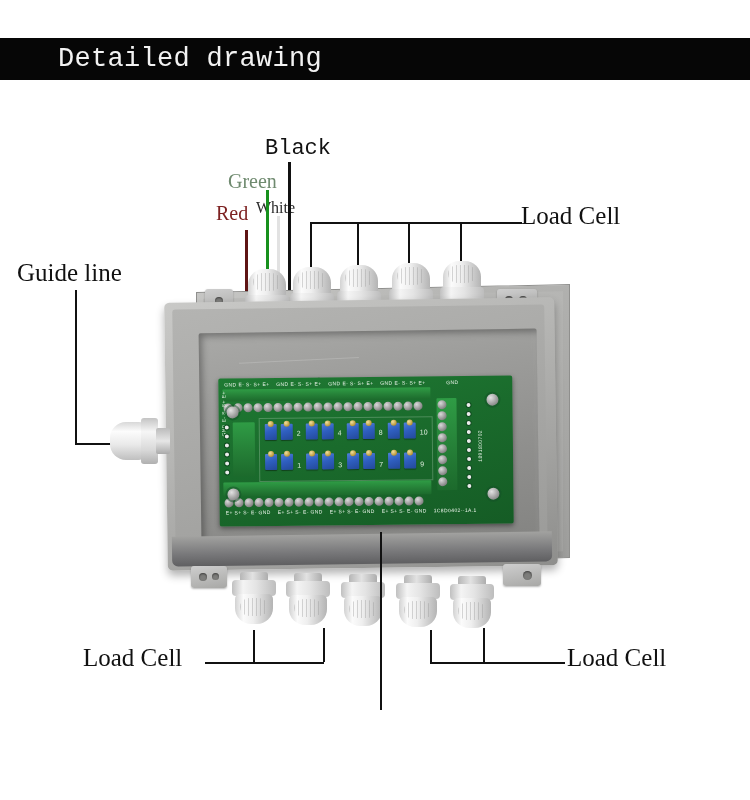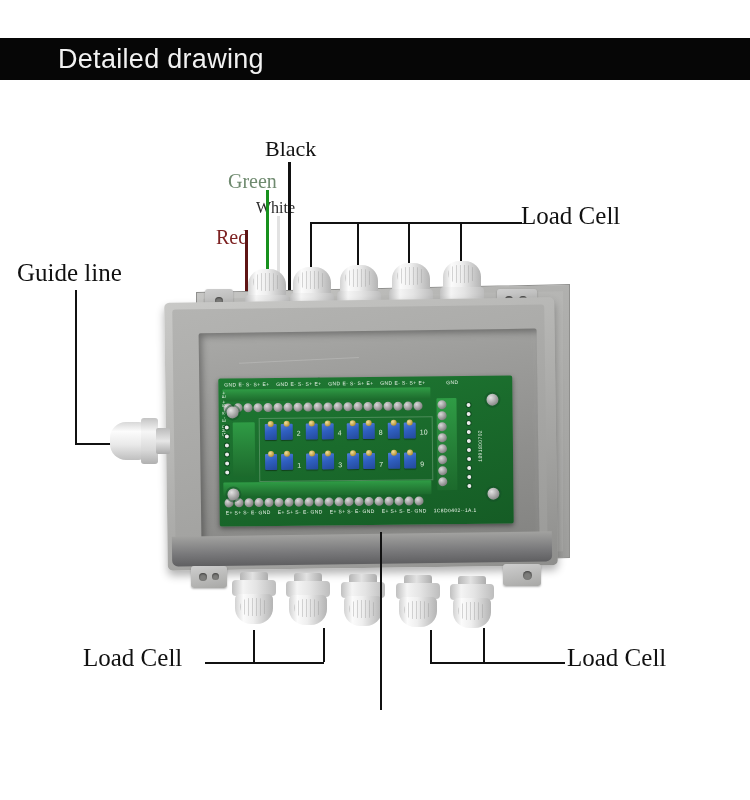--- a/index.html
+++ b/index.html
@@ -25,34 +25,34 @@
     height: 42px;
     background: #060606;
   }
   #banner-title {
     position: absolute;
     left: 58px;
     top: 2px;
     font-size: 27px;
     line-height: 38px;
     color: #f2f2f2;
-    font-family: Liberation Sans, sans-serif;
+    font-family: Liberation Mono, monospace;
     letter-spacing: 0.3px;
     white-space: nowrap;
   }
 
   
   .ann {
     position: absolute;
     white-space: nowrap;
     font-family: "Liberation Serif", serif;
     color: #111111;
   }
   .ann-lg { font-size: 25px; }
-  .ann-md { font-size: 22px; }
+  .ann-md { font-size: 22px; font-family: Liberation Mono, monospace; }
   .ann-sm { font-size: 20px; }
   .ann-xs { font-size: 16px; }
 
   
   .lead-v { position: absolute; width: 1.6px; background: #111111; }
   .lead-h { position: absolute; height: 1.6px; background: #111111; }
   .wire-v { position: absolute; width: 3px; }
 
   
   #box-wrap { position: absolute; left: 0; top: 0; width: 750px; height: 800px; }
@@ -296,21 +296,21 @@
   <div id="banner">
     <div id="banner-title">Detailed drawing</div>
   </div>
 
   <div class="ann ann-md" style="left:265px; top:136px; color:#111111;">Black</div>
 
   <div class="ann ann-sm" style="left:228px; top:170px; color:#6f8a6f;">Green</div>
 
   <div class="ann ann-xs" style="left:256px; top:199px; color:#2b2b2b;">White</div>
 
-  <div class="ann ann-sm" style="left:216px; top:226px; color:#7d2222;">Red</div>
+  <div class="ann ann-sm" style="left:216px; top:202px; color:#7d2222;">Red</div>
 
   <div class="wire-v" style="left:288px; top:162px; height:228px; background:#111111;"></div>
   <div class="wire-v" style="left:266px; top:190px; height:200px; background:#17901d;"></div>
   <div class="wire-v" style="left:277px; top:216px; height:174px; background:#e2e2e2;"></div>
   <div class="wire-v" style="left:245px; top:230px; height:160px; background:#5e1414;"></div>
 
   <div class="ann ann-lg" style="left:521px; top:202px;">Load Cell</div>
 
   <div class="lead-h" style="left:310px; top:222px; width:212px;"></div>
 

